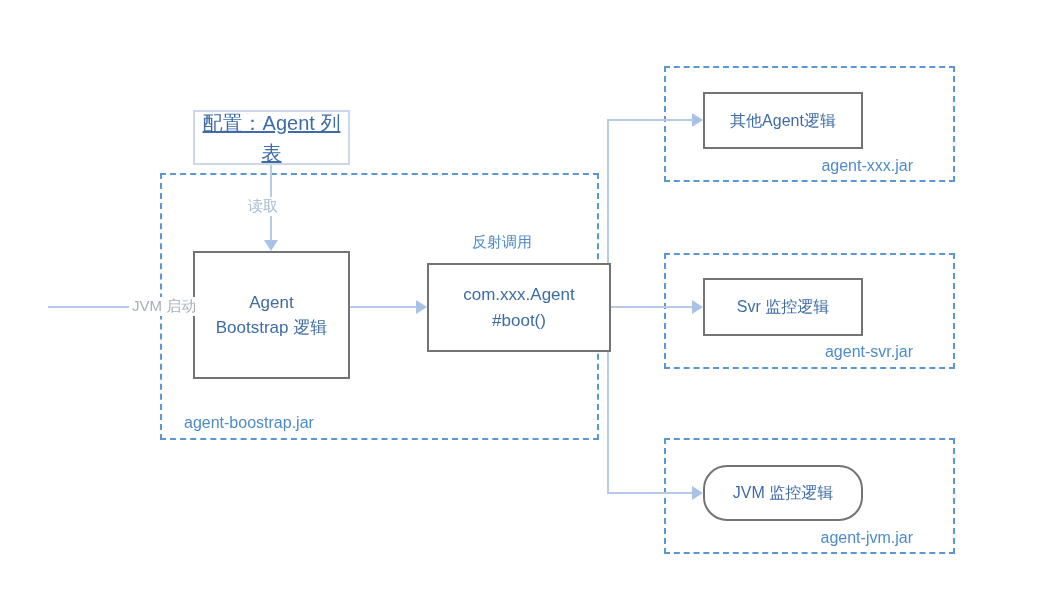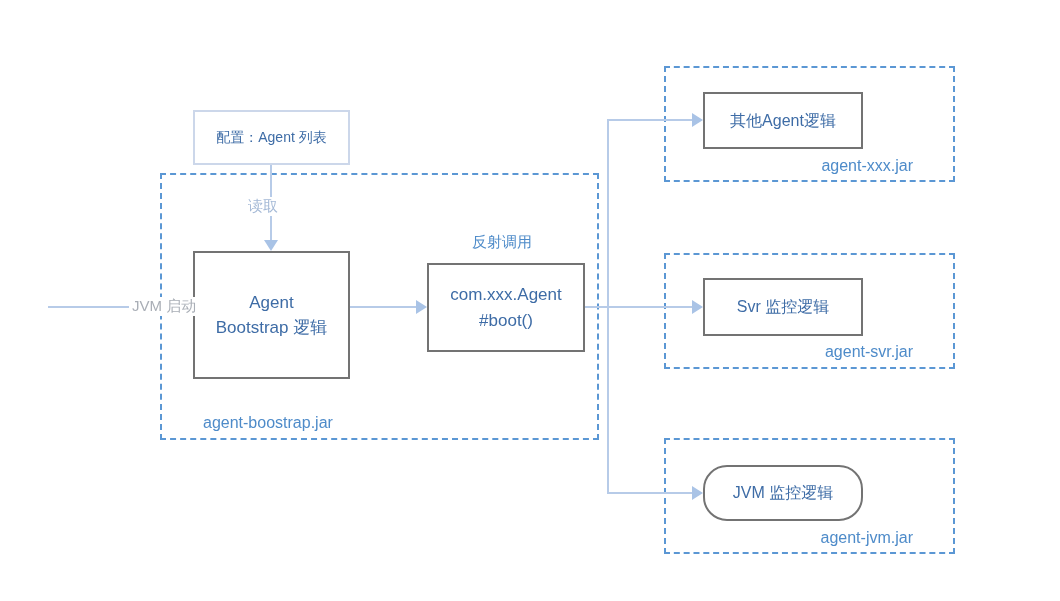--- a/index.html
+++ b/index.html
@@ -21,21 +21,21 @@
     flex-direction: column;
     align-items: center;
     justify-content: center;
     text-align: center;
     font-size: 17px;
     line-height: 1.5;
     z-index: 3;
     box-sizing: border-box;
   }
   .node.small { font-size: 16px; }
-  .node.config { font-size: 14px; border-color: #ccd7ea; }
+  .node.config { font-size: 20px; border-color: #ccd7ea; text-decoration: underline; }
   
   .jar-container {
     position: absolute;
     border: 2px dashed #5b97d4;
     z-index: 1;
     box-sizing: border-box;
   }
   .jar-label {
     position: absolute;
     color: #4e8bc9;
@@ -75,21 +75,21 @@
   .flow-label.gray { color: #a9aeb6; }
   .flow-label.blue-gray { color: #a4b9d6; }
   .flow-label.accent { color: #4e8bc9; background: transparent; }
 </style>
 </head>
 <body>
 
 <div class="canvas">
 
   <div class="jar-container" style="left:160px; top:173px; width:439px; height:267px;"></div>
-  <div class="jar-label" style="left:184px; top:414px;margin-left:19px;">agent-boostrap.jar</div>
+  <div class="jar-label" style="left:184px; top:414px;">agent-boostrap.jar</div>
 
   <div class="jar-container" style="left:664px; top:66px; width:291px; height:116px;"></div>
   <div class="jar-label" style="right:147px; top:157px;">agent-xxx.jar</div>
 
   <div class="jar-container" style="left:664px; top:253px; width:291px; height:116px;"></div>
   <div class="jar-label" style="right:147px; top:343px;">agent-svr.jar</div>
 
   <div class="jar-container" style="left:664px; top:438px; width:291px; height:116px;"></div>
   <div class="jar-label" style="right:147px; top:529px;">agent-jvm.jar</div>
 
@@ -107,21 +107,21 @@
   <div class="node" style="left:193px; top:251px; width:157px; height:128px;">
     <div>Agent</div>
     <div>Bootstrap 逻辑</div>
   </div>
 
   <div class="hline" style="left:350px; top:306px; width:66px;"></div>
   <div class="arrow-right" style="left:416px; top:300px;"></div>
 
   <div class="flow-label accent" style="left:469px; top:233px;">反射调用</div>
 
-  <div class="node" style="left:427px; top:263px; width:158px; height:89px;">
+  <div class="node" style="left:427px; top:263px; width:184px; height:89px;">
     <div>com.xxx.Agent</div>
     <div>#boot()</div>
   </div>
 
   <div class="hline" style="left:585px; top:306px; width:107px;"></div>
   <div class="vline" style="left:607px; top:119px; height:375px;"></div>
   <div class="hline" style="left:607px; top:119px; width:85px;"></div>
   <div class="hline" style="left:607px; top:492px; width:85px;"></div>
   <div class="arrow-right" style="left:692px; top:113px;"></div>
   <div class="arrow-right" style="left:692px; top:300px;"></div>

